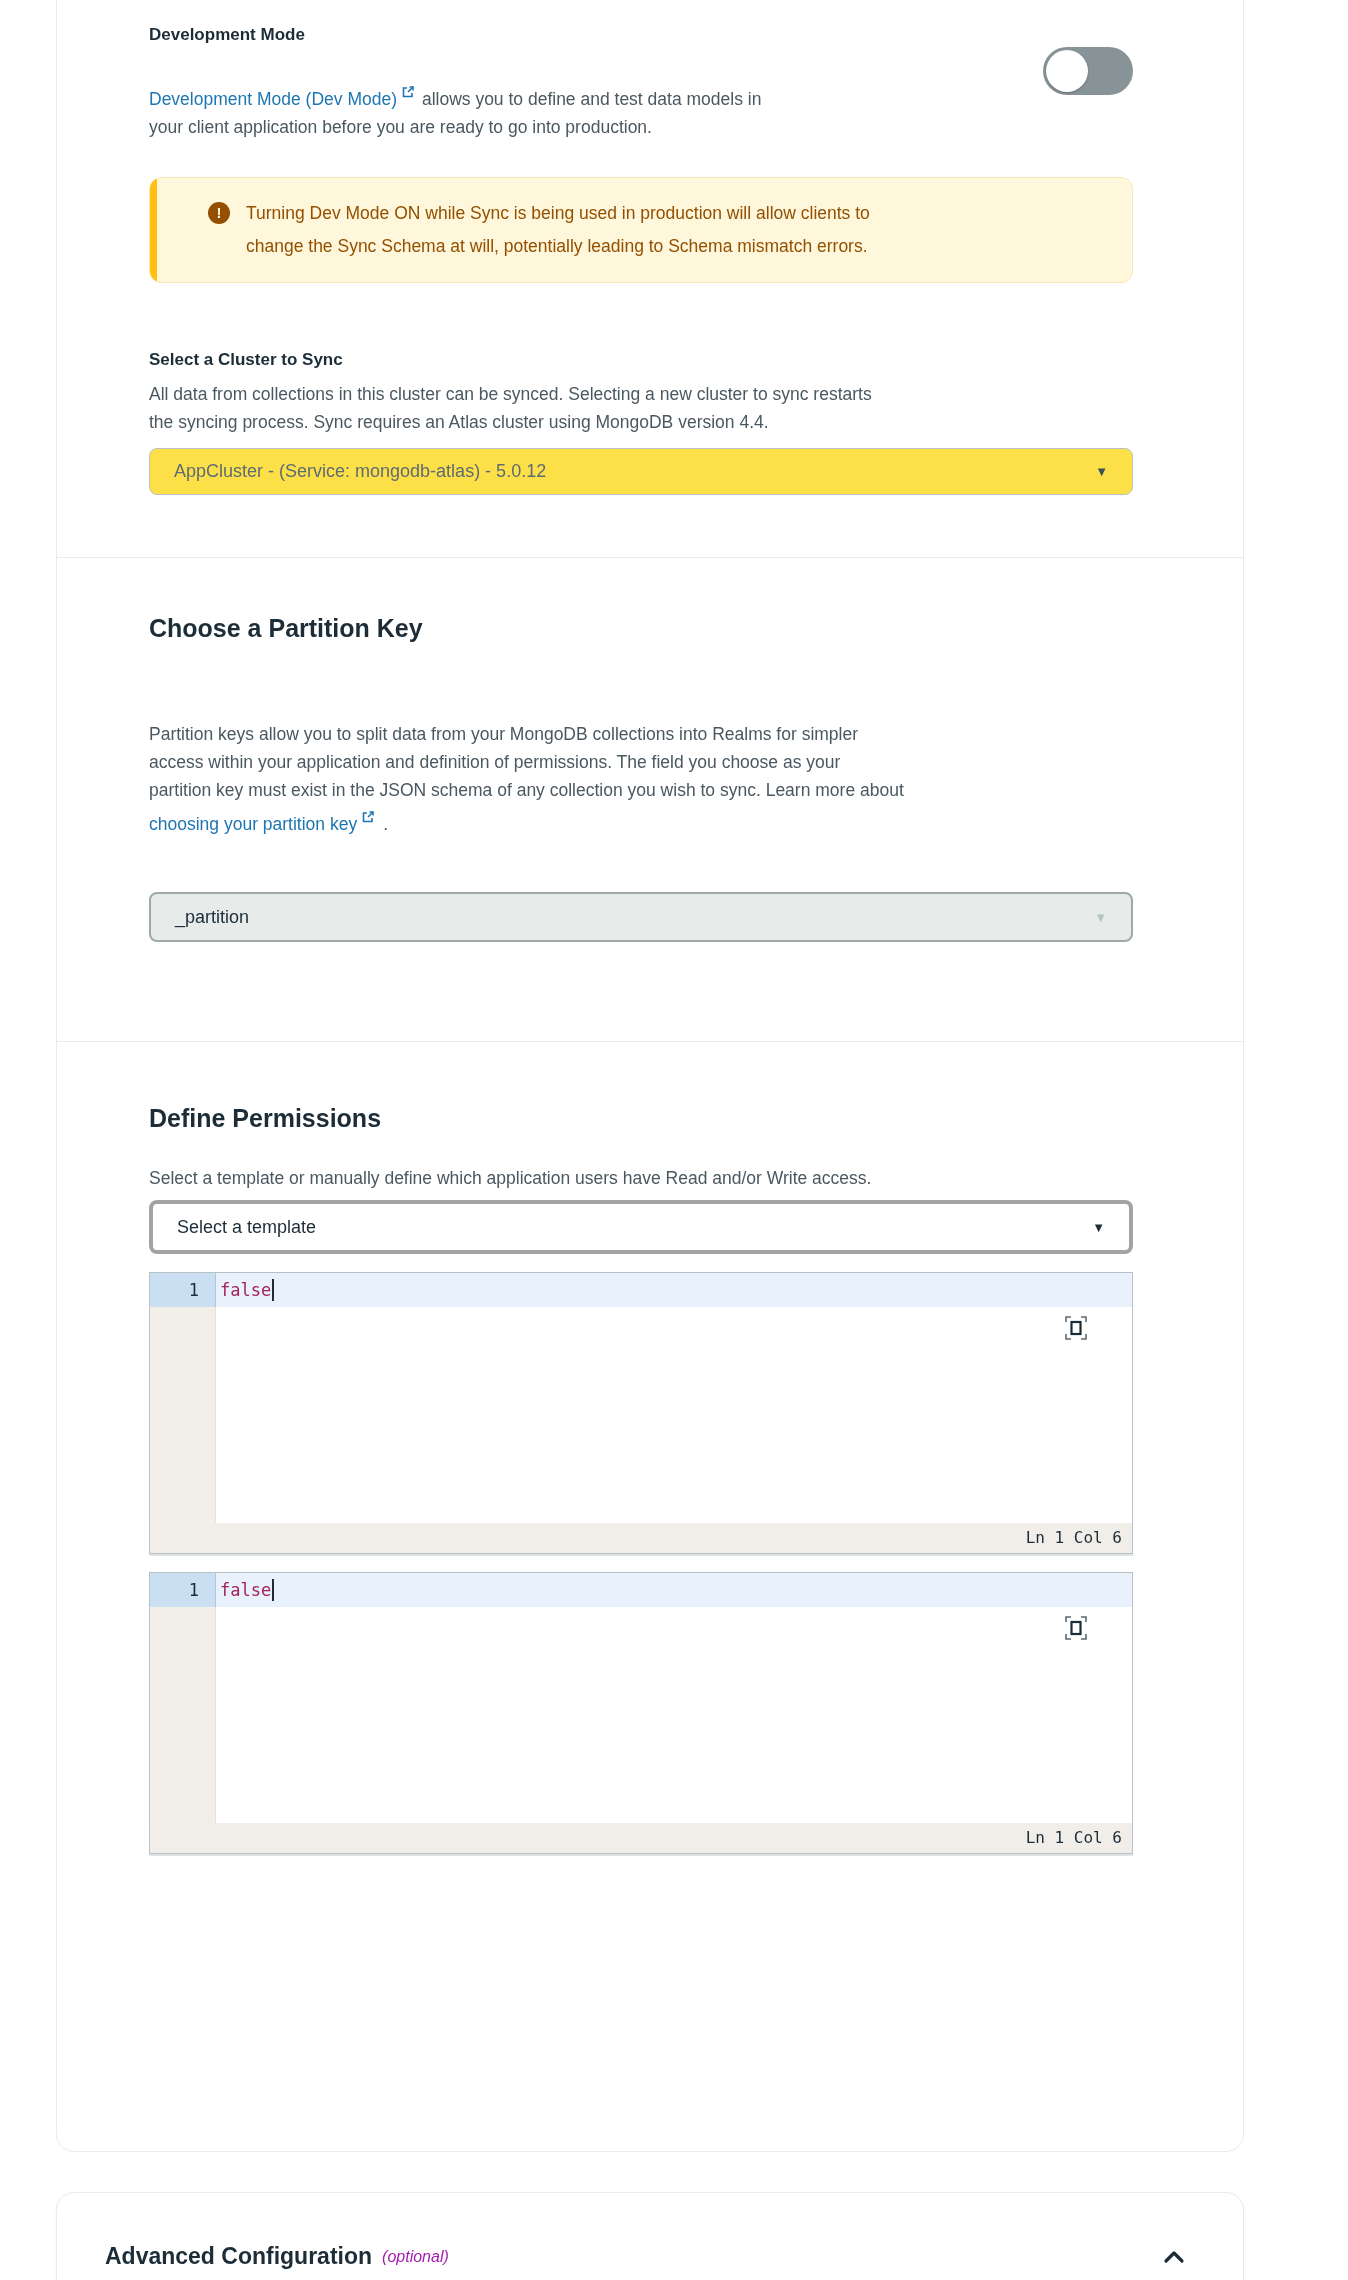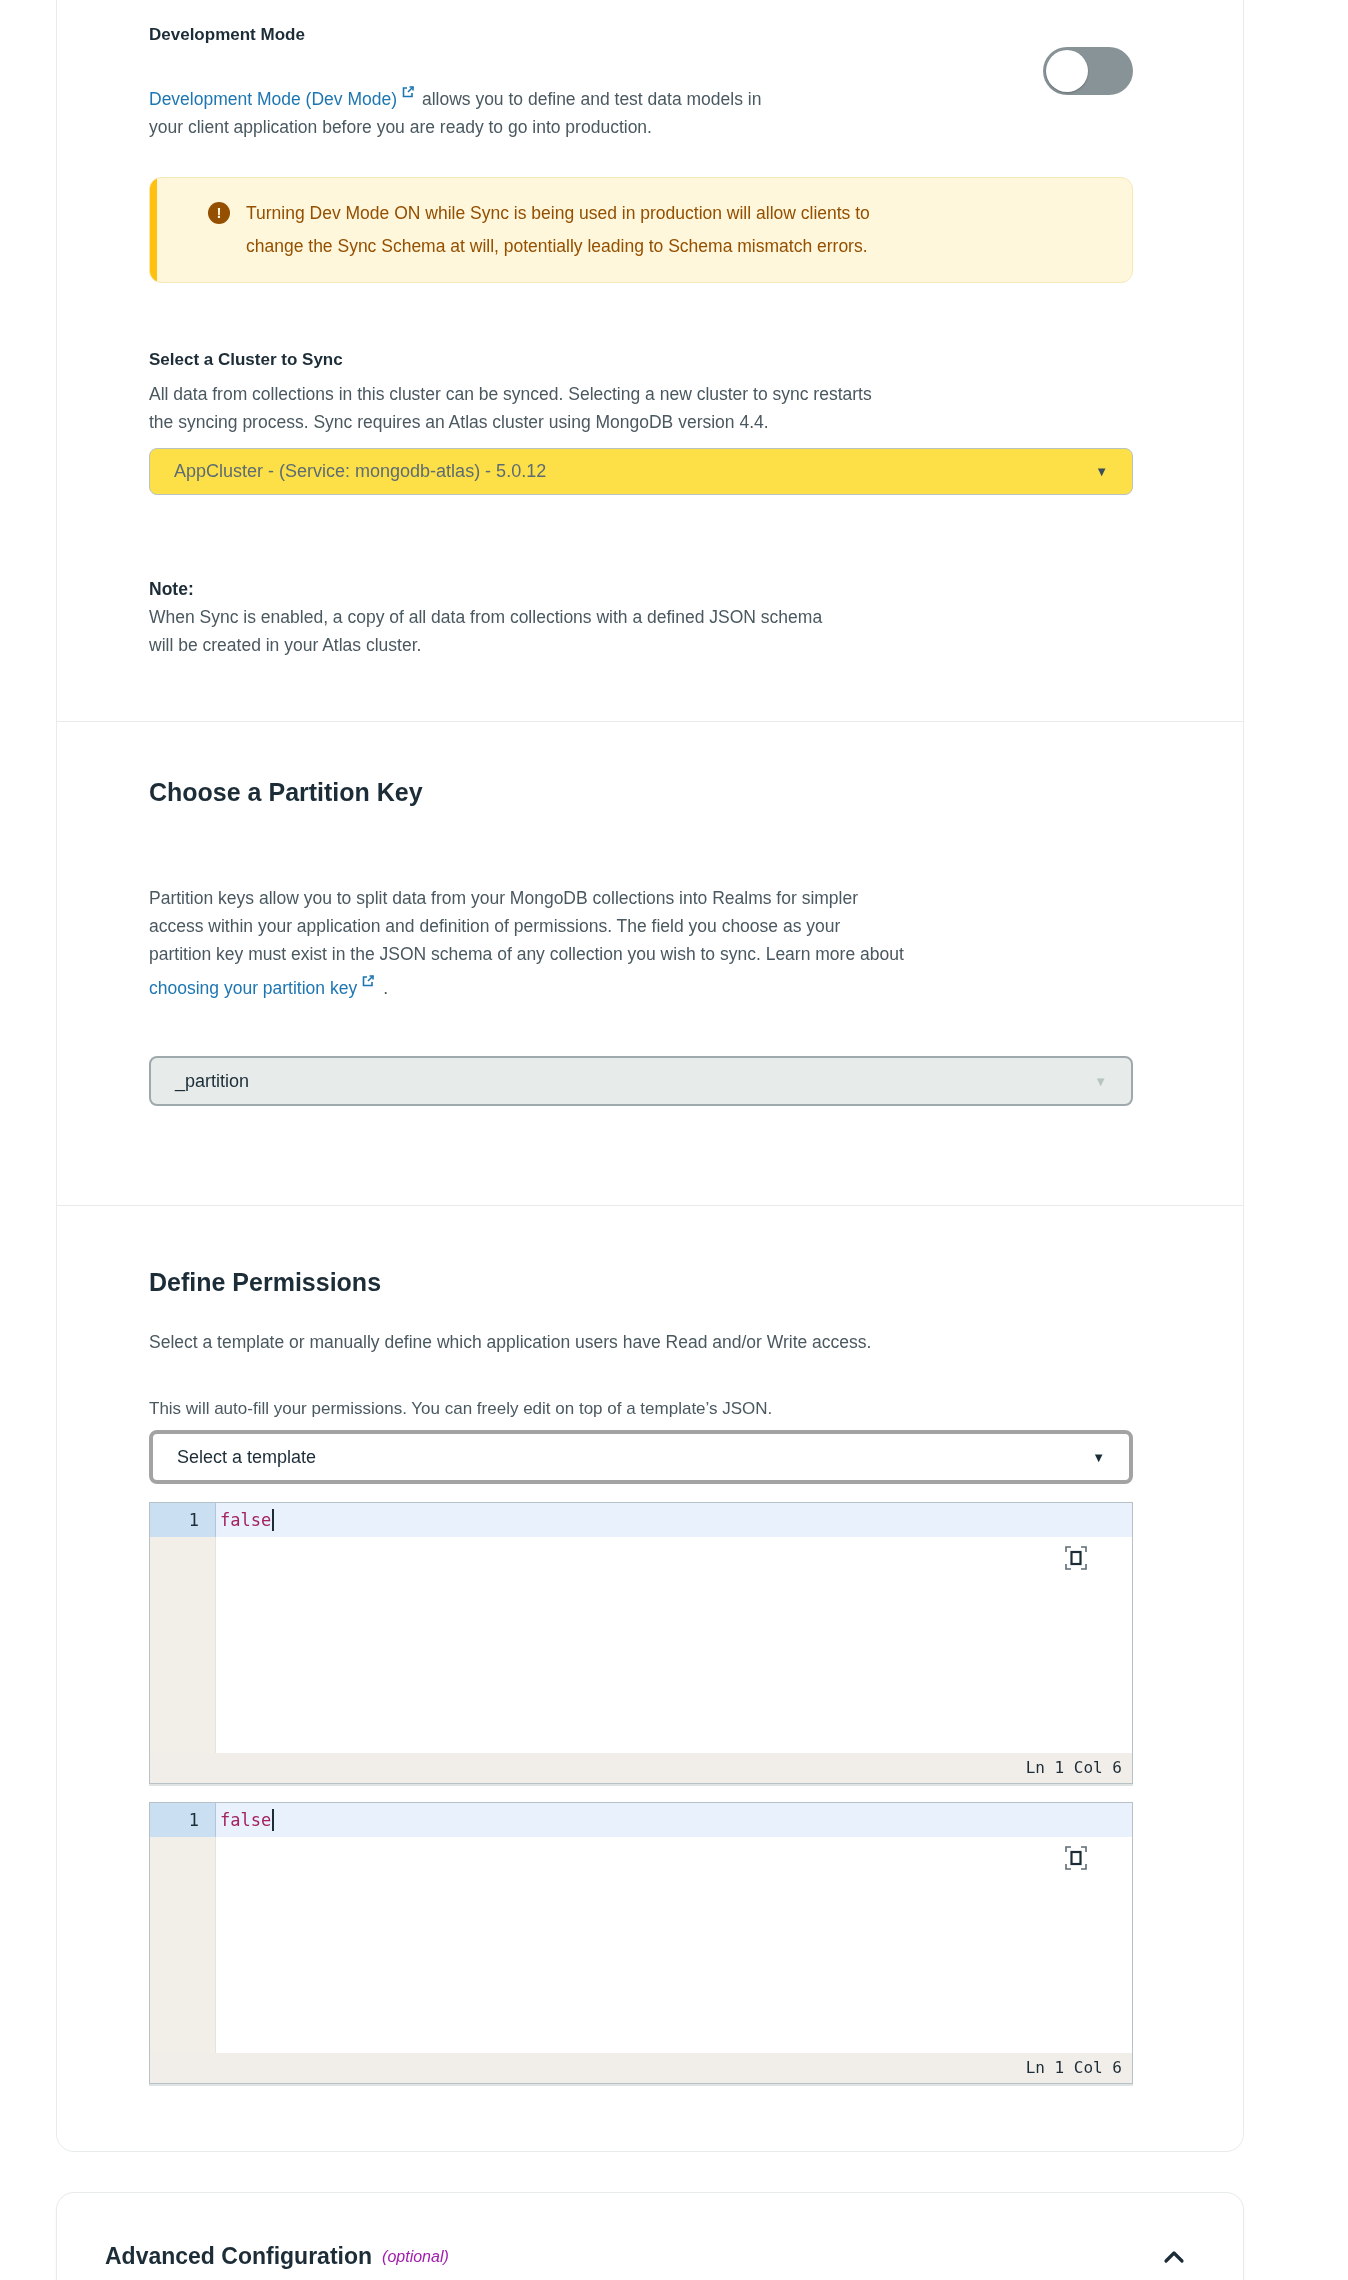--- a/index.html
+++ b/index.html
@@ -150,25 +150,20 @@
       </div>
 
       <div class="bold-label cluster-label">Select a Cluster to Sync</div>
       <p class="para prelines cluster-desc">All data from collections in this cluster can be synced. Selecting a new cluster to sync restarts
 the syncing process. Sync requires an Atlas cluster using MongoDB version 4.4.</p>
       <div class="select select-disabled">
         <span>AppCluster - (Service: mongodb-atlas) - 5.0.12</span>
         <span class="chev">▼</span>
       </div>
 
-      <p class="para prelines note">
-        <b>Note:</b>
-        <span>When Sync is enabled, a copy of all data from collections with a defined JSON schema
-will be created in your Atlas cluster.</span>
-      </p>
     </div>
 
     <div class="divider"></div>
 
     <div class="section sec-partition">
       <div class="h2">Choose a Partition Key</div>
       <p class="para prelines">
         <span>Partition keys allow you to split data from your MongoDB collections into Realms for simpler
 access within your application and definition of permissions. The field you choose as your
 partition key must exist in the JSON schema of any collection you wish to sync. Learn more about
@@ -182,21 +177,20 @@
         <span>_partition</span>
         <span class="chev">▼</span>
       </div>
     </div>
 
     <div class="divider"></div>
 
     <div class="section sec-perms">
       <div class="h2">Define Permissions</div>
       <p class="para perm-desc">Select a template or manually define which application users have Read and/or Write access.</p>
-      <div class="template-hint">This will auto-fill your permissions. You can freely edit on top of a template’s JSON.</div>
       <div class="select select-template">
         <span>Select a template</span>
         <span class="chev">▼</span>
       </div>
 
       <div class="editor">
         <div class="ed-line1">
           <div class="ed-gutter1">1</div>
           <div class="ed-code1">
               <span>false</span>

